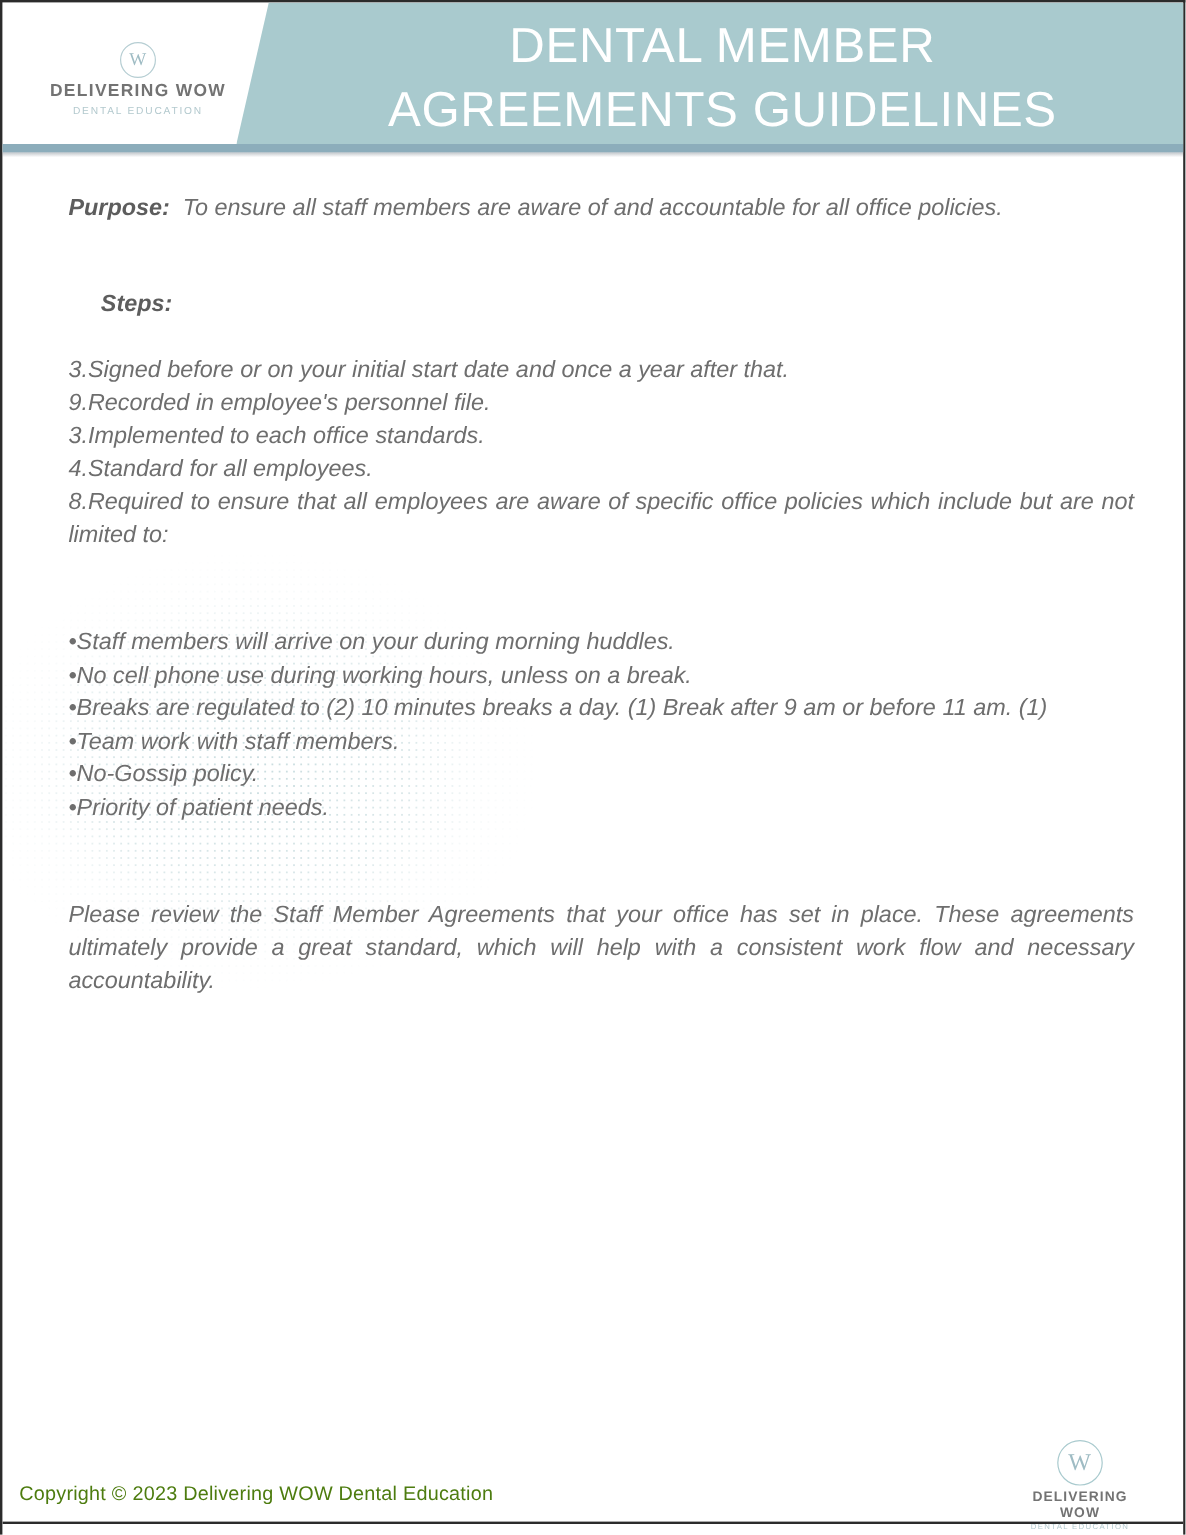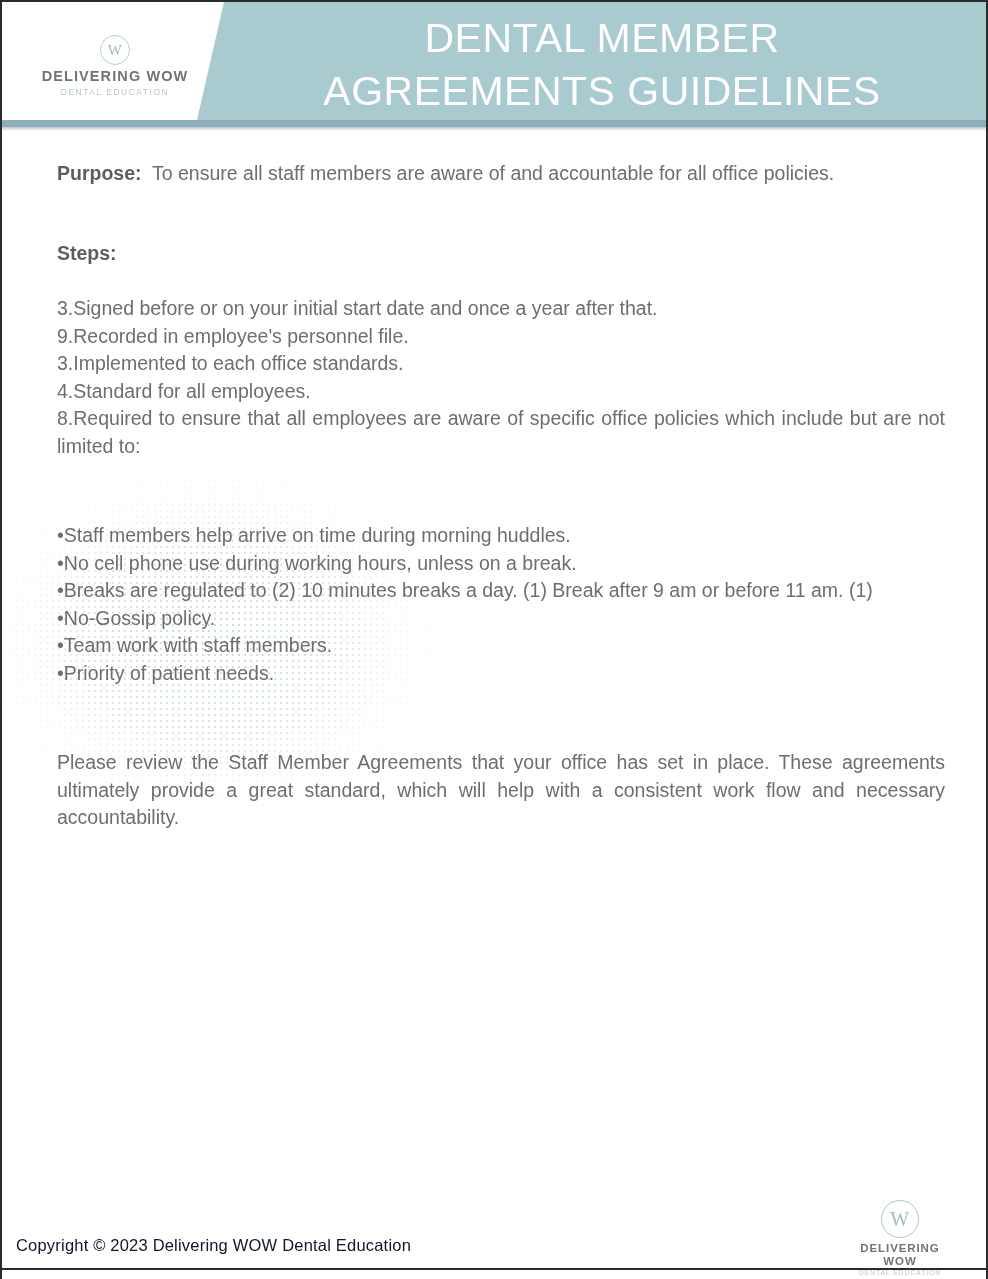--- a/index.html
+++ b/index.html
@@ -130,20 +130,21 @@
     color: #5d5d5d;
   }
   .spacer-lg { height: 52px; }
   .spacer-md { height: 28px; }
   .spacer-xl { height: 62px; }
 
   .steps-heading {
     font-weight: bold;
     color: #5d5d5d;
     font-size: 19.5px;
+    margin-left: 27px;
   }
 
   .num-list, .bullet-list {
     list-style: none;
     margin: 0;
     padding: 0;
   }
   .num-list li, .bullet-list li {
     text-align: justify;
     text-justify: inter-word;
@@ -161,37 +162,37 @@
     width: 520px;
     height: 400px;
     pointer-events: none;
     background-image: radial-gradient(#a9c8cc 0.9px, transparent 1.1px);
     background-size: 6px 6px;
     -webkit-mask-image: radial-gradient(ellipse 46% 46% at 52% 50%, rgba(0,0,0,0.85) 0%, rgba(0,0,0,0.55) 55%, rgba(0,0,0,0.12) 80%, rgba(0,0,0,0) 100%);
     mask-image: radial-gradient(ellipse 46% 46% at 52% 50%, rgba(0,0,0,0.85) 0%, rgba(0,0,0,0.55) 55%, rgba(0,0,0,0.12) 80%, rgba(0,0,0,0) 100%);
     opacity: 0.75;
     z-index: 0;
   }
-  .content { z-index: 2; }
+  .content { z-index: 2; font-style: italic; }
 
   
   .footer-rule {
     position: absolute;
     left: 0;
     top: 1266px;
     width: 988px;
     height: 2px;
     background: #2b2b2b;
   }
   .copyright {
     position: absolute;
     left: 14px;
     top: 1234px;
     font-size: 16.5px;
-    color: #0f172a;
+    color: #4d7c0f;
     letter-spacing: 0.2px;
   }
   .logo-footer {
     position: absolute;
     left: 843px;
     top: 1198px;
     width: 110px;
     text-align: center;
   }
   .logo-footer .logo-mark {
@@ -251,29 +252,29 @@
       <li>3.Signed before or on your initial start date and once a year after that.</li>
       <li>9.Recorded in employee's personnel file.</li>
       <li>3.Implemented to each office standards.</li>
       <li>4.Standard for all employees.</li>
       <li>8.Required to ensure that all employees are aware of specific office policies which include but are not limited to:</li>
     </ul>
 
     <div class="spacer-xl"></div>
 
     <ul class="bullet-list">
-      <li>•Staff members help arrive on time during morning huddles.</li>
+      <li>•Staff members will arrive on your during morning huddles.</li>
       <li>•No cell phone use during working hours, unless on a break.</li>
       <li>•Breaks are regulated to (2) 10 minutes breaks a day.  (1) Break after 9 am or before 11 am.  (1)</li>
     </ul>
 
 
     <ul class="bullet-list">
+      <li>•Team work with staff members.</li>
       <li>•No-Gossip policy.</li>
-      <li>•Team work with staff members.</li>
       <li>•Priority of patient needs.</li>
     </ul>
 
     <div class="spacer-xl"></div>
 
     <p class="para">Please review the Staff Member Agreements that your office has set in place.   These agreements ultimately provide a great standard, which will help with a consistent work flow and necessary accountability.</p>
   </div>
 
   <div class="copyright">Copyright © 2023 Delivering WOW Dental Education</div>
 

